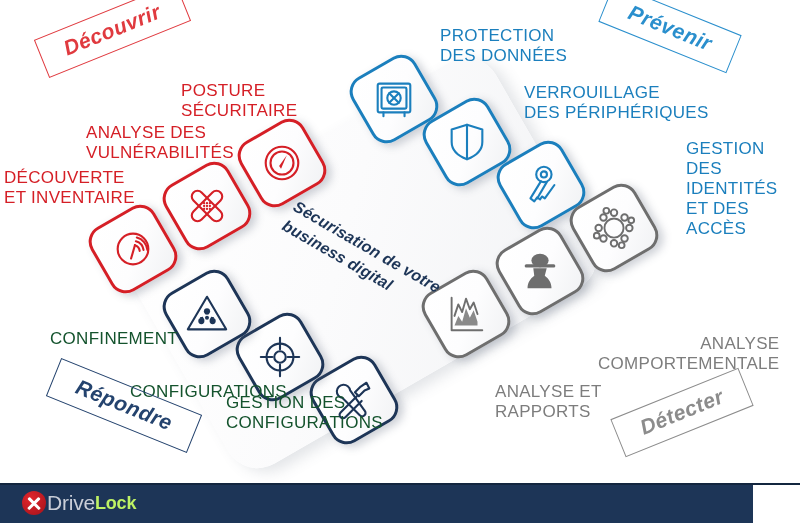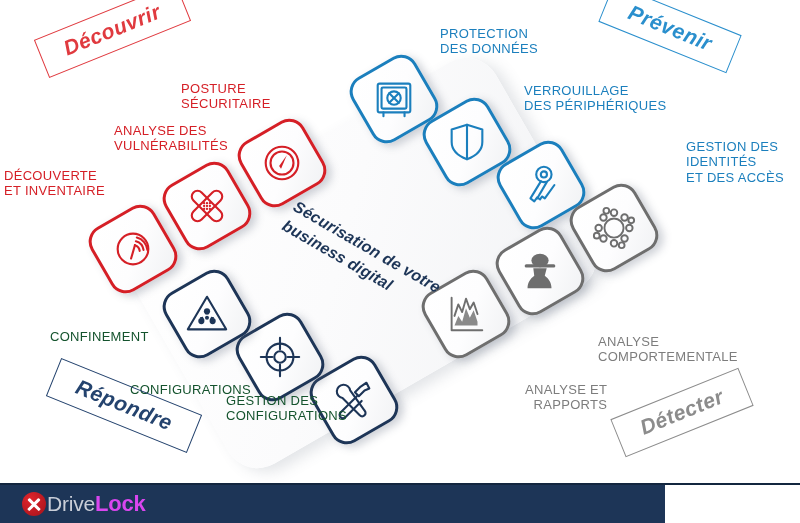--- a/index.html
+++ b/index.html
@@ -33,21 +33,21 @@
   }
   .tile svg{display:block;}
   .tile.red   {border-color:#d51f26;}
   .tile.blue  {border-color:#1b7fbd;}
   .tile.gray  {border-color:#6e6e6e;}
   .tile.navy  {border-color:#1d3557;}
 
   
   .lab{
     position:absolute;
-    font-size:13px;
+    font-size:17px;
     letter-spacing:.3px;
     line-height:1.18;
     white-space:pre-line;
     font-weight:400;
   }
   .lab.red {color:#d51f26;}
   .lab.blue{color:#1b7fbd;}
   .lab.gray{color:#7d7d7d;}
   .lab.navy{color:#14532d;}
 
@@ -79,38 +79,38 @@
     font-style:italic;
     line-height:1.38;
     letter-spacing:.2px;
     transform:rotate(30deg);
     transform-origin:left top;
     white-space:pre-line;
   }
 
   
   .footer{
-    position:absolute;left:0;bottom:0;width:665px;height:40px;
+    position:absolute;left:0;bottom:0;width:753px;height:40px;
     background:#1d3557;
   }
   .footer .sep{position:absolute;left:0;top:0;width:800px;height:2px;background:#13263f;}
   .logo{position:absolute;left:22px;top:8px;display:flex;align-items:center;}
   .logo .badge{
     width:24px;height:24px;border-radius:50%;
     background:radial-gradient(circle at 35% 30%,#e0252c,#a4121a);
     position:relative;margin-right:1px;
   }
   .logo .badge:before,.logo .badge:after{
     content:"";position:absolute;left:4px;top:10.5px;
     width:16px;height:3.4px;background:#fff;border-radius:1px;
   }
   .logo .badge:before{transform:rotate(45deg);}
   .logo .badge:after {transform:rotate(-45deg);}
   .logo .w1{color:#c9ced8;font-size:21px;letter-spacing:-.2px;}
-  .logo .w2{color:#d946ef;font-size:22px;font-weight:bold;letter-spacing:-.2px;}
+  .logo .w2{color:#bef264;font-size:18px;font-weight:bold;letter-spacing:-.2px;}
 </style>
 </head>
 <body>
 
 <div id="stage">
 
   <div class="panel"></div>
 
   <div class="tile red" style="left:96px;top:212px;">
     <span>
@@ -250,33 +250,33 @@
           <path d="M-2.4 -5.4 a7 7 0 0 1 4.8 0 l1.6 -5 a12 12 0 0 0 -8 0 Z"></path>
           <path d="M-4.4 2.2 a7 7 0 0 1 -2.4 -4.2 l-5.2 1.2 a12 12 0 0 0 4.2 7.2 Z"></path>
           <path d="M4.4 2.2 a7 7 0 0 0 2.4 -4.2 l5.2 1.2 a12 12 0 0 1 -4.2 7.2 Z"></path>
         </g>
       </svg>
     </span>
   </div>
 
   <div class="lab red" style="left:4px;  top:168px;">DÉCOUVERTE
 ET INVENTAIRE</div>
-  <div class="lab red" style="left:86px; top:123px;margin-left:28px;">ANALYSE DES
+  <div class="lab red" style="left:86px; top:123px;">ANALYSE DES
 VULNÉRABILITÉS</div>
   <div class="lab red" style="left:181px;top:81px;">POSTURE
 SÉCURITAIRE</div>
   <div class="lab blue" style="left:440px;top:26px;">PROTECTION
 DES DONNÉES</div>
   <div class="lab blue" style="left:524px;top:83px;">VERROUILLAGE
 DES PÉRIPHÉRIQUES</div>
   <div class="lab blue" style="left:638px;top:139px;margin-left:48px;">GESTION DES IDENTITÉS
 ET DES ACCÈS</div>
-  <div class="lab gray" style="left:598px;top:334px;">ANALYSE
+  <div class="lab gray" style="left:598px;top:334px;text-align:right;">ANALYSE
 COMPORTEMENTALE</div>
-  <div class="lab gray" style="left:525px;top:382px;text-align:right;">ANALYSE ET
+  <div class="lab gray" style="left:495px;top:382px;">ANALYSE ET
 RAPPORTS</div>
   <div class="lab navy" style="left:226px;top:393px;">GESTION DES
 CONFIGURATIONS</div>
   <div class="lab navy" style="left:130px;top:382px;">CONFIGURATIONS</div>
   <div class="lab navy" style="left:50px; top:329px;">CONFINEMENT</div>
 
   <div class="centre">Sécurisation de votre
 business digital</div>
 
   <div class="stamp red" style="left:36px; top:10px;  transform:rotate(-22deg);">Découvrir</div>

